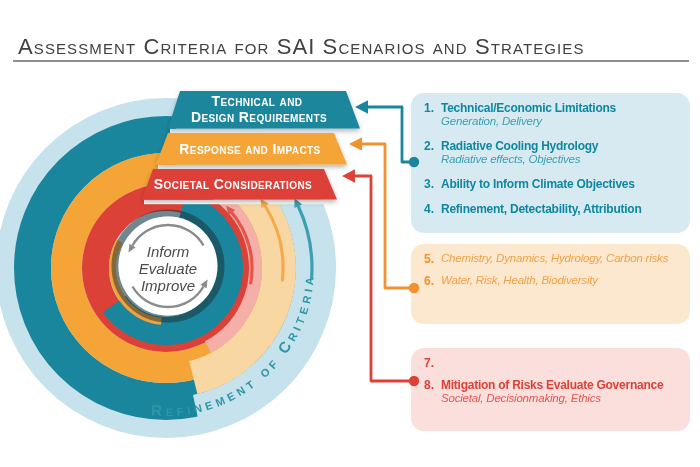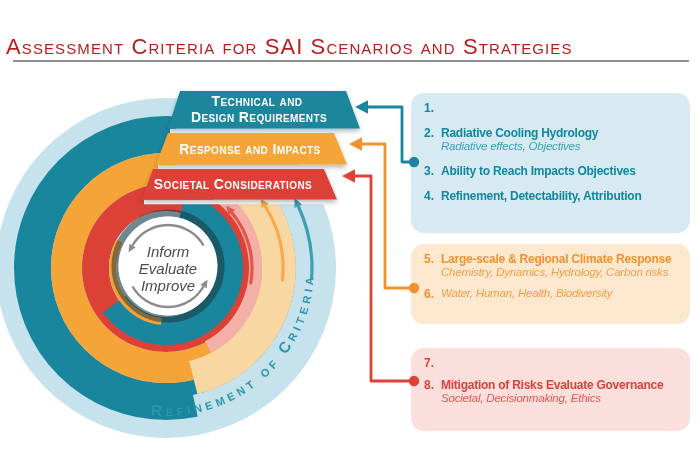--- a/index.html
+++ b/index.html
@@ -1,19 +1,19 @@
 <!DOCTYPE html>
 <html><head>
 <meta charset="utf-8">
 <style>
   html,body{margin:0;padding:0;background:#fff;}
   .stage{position:relative;width:700px;height:467px;background:#fff;overflow:hidden;
          font-family:"Liberation Sans",sans-serif;}
-  .title{position:absolute;left:6px;top:34px;font-size:22px;font-variant:small-caps;
-         letter-spacing:1.1px;color:#b91c1c;white-space:nowrap;z-index:3;}
+  .title{position:absolute;left:18px;top:34px;font-size:22px;font-variant:small-caps;
+         letter-spacing:1.1px;color:#404040;white-space:nowrap;z-index:3;}
   .rule{position:absolute;left:13px;top:60px;width:676px;height:2px;background:#8f8f93;z-index:3;}
 
   .panel{position:absolute;left:411px;width:279px;border-radius:13px;box-sizing:border-box;
          padding:8px 6px 0 13px;z-index:1;}
   .p1{top:93px;height:140px;background:#d8eaf1;}
   .p2{top:244px;height:80px;background:#fce8cf;}
   .p3{top:348px;height:83px;background:#fadfdd;}
   .row{display:flex;margin-bottom:8px;}
   .p1 .row{margin-bottom:11px;}
   .num{flex:0 0 17px;font-weight:bold;font-size:12px;line-height:14px;}
@@ -33,54 +33,57 @@
 <body>
 
 <div class="stage">
 
   <div class="title">Assessment Criteria for SAI Scenarios and Strategies</div>
   <div class="rule"></div>
 
   <div class="panel p1">
     <div class="row">
       <span class="num">1.</span>
+      <span class="txt">
+          <span class="t">Technical/Economic Limitations</span>
+      <span class="s">Generation, Delivery</span>
+        </span>
     </div>
     <div class="row">
       <span class="num">2.</span>
       <span class="txt">
           <span class="t">Radiative Cooling Hydrology</span>
       <span class="s">Radiative effects, Objectives</span>
         </span>
     </div>
     <div class="row">
       <span class="num">3.</span>
       <span class="txt">
-          <span class="t">Ability to Reach Impacts Objectives</span>
+          <span class="t">Ability to Inform Climate Objectives</span>
         </span>
     </div>
     <div class="row">
       <span class="num">4.</span>
       <span class="txt">
           <span class="t">Refinement, Detectability, Attribution</span>
         </span>
     </div>
   </div>
 
   <div class="panel p2">
     <div class="row">
       <span class="num">5.</span>
       <span class="txt">
-          <span class="t">Large-scale &amp; Regional Climate Response</span>
       <span class="s">Chemistry, Dynamics, Hydrology, Carbon risks</span>
         </span>
     </div>
     <div class="row">
       <span class="num">6.</span>
       <span class="txt">
-      <span class="s">Water, Human, Health, Biodiversity</span>
+      <span class="s">Water, Risk, Health, Biodiversity</span>
         </span>
     </div>
   </div>
 
   <div class="panel p3">
     <div class="row">
       <span class="num">7.</span>
     </div>
     <div class="row">
       <span class="num">8.</span>

